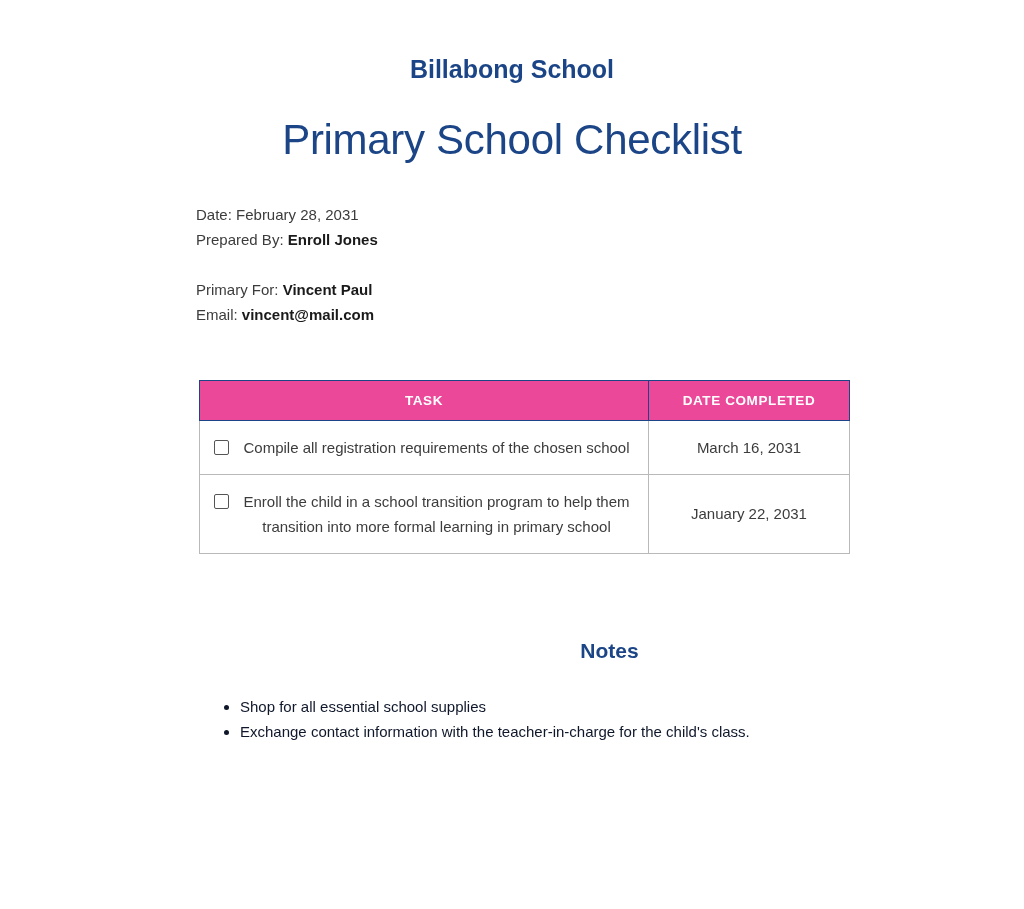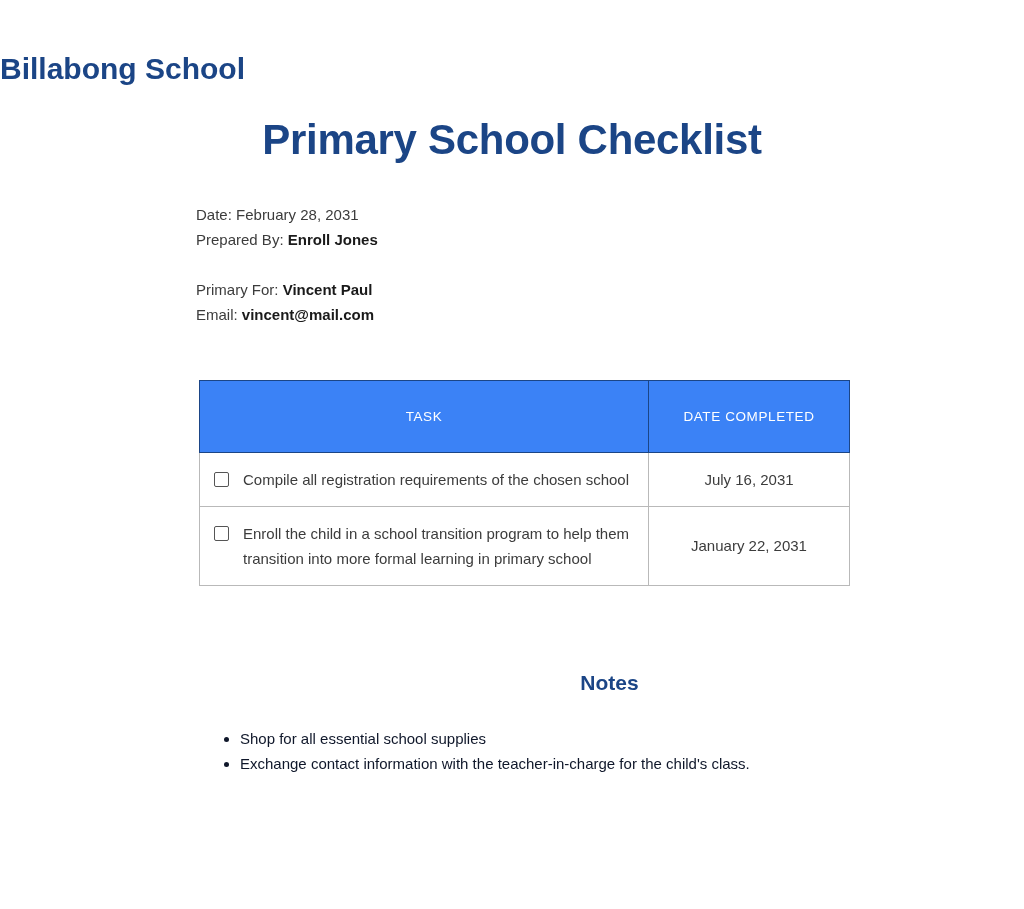--- a/index.html
+++ b/index.html
@@ -15,40 +15,40 @@
     position: relative;
     overflow: hidden;
   }
   .page {
     width: 1024px;
     height: 909px;
     position: relative;
     box-sizing: border-box;
   }
   .org-name {
-    text-align: left;
+    text-align: center;
     color: #1b4586;
-    font-size: 30px;
+    font-size: 25px;
     font-weight: bold;
     margin-top: 54px;
     line-height: 30px;
   }
   .org-contact {
     text-align: center;
     color: #1a1a1a;
     font-size: 15px;
     font-weight: bold;
     margin-top: 13px;
     line-height: 20px;
   }
   .doc-title {
     text-align: center;
     color: #1b4586;
     font-size: 42px;
-    font-weight: bold;
+    font-weight: normal;
     margin-top: 31px;
     line-height: 50px;
     letter-spacing: -0.3px;
   }
   .meta {
     margin-top: 37px;
     margin-left: 196px;
     font-size: 15px;
     line-height: 25px;
     color: #3c3c3c;
@@ -64,36 +64,37 @@
     height: 25px;
   }
   table.checklist {
     margin-top: 53px;
     margin-left: 199px;
     border-collapse: collapse;
     width: 624px;
     table-layout: fixed;
   }
   table.checklist th {
-    background: #3b82f6;
+    background: #ec4899;
     color: #ffffff;
     font-size: 13.5px;
-    font-weight: normal;
+    font-weight: bold;
     letter-spacing: 0.6px;
-    padding: 28px 6px;
+    padding: 12px 6px;
     text-align: center;
     border: 1px solid #1b4586;
   }
   th.col-task { width: 436px; }
   th.col-date { width: 188px; }
   table.checklist td {
     border: 1px solid #b9b9b9;
     font-size: 15px;
     color: #3c3c3c;
     vertical-align: middle;
+    text-align: center;
   }
   td.task-cell {
     padding: 14px 18px 14px 14px;
     line-height: 25px;
   }
   td.date-cell {
     text-align: center;
     padding: 10px 8px;
     line-height: 22px;
   }
@@ -160,21 +161,21 @@
       </tr>
     </thead>
     <tbody>
       <tr>
         <td class="task-cell">
           <div class="task-inner">
             <span class="checkbox"></span>
             <span class="task-text">Compile all registration requirements of the chosen school</span>
           </div>
         </td>
-        <td class="date-cell">July 16, 2031</td>
+        <td class="date-cell">March 16, 2031</td>
       </tr>
       <tr>
         <td class="task-cell">
           <div class="task-inner">
             <span class="checkbox"></span>
             <span class="task-text">Enroll the child in a school transition program to help them transition into more formal learning in primary school</span>
           </div>
         </td>
         <td class="date-cell">January 22, 2031</td>
       </tr>

